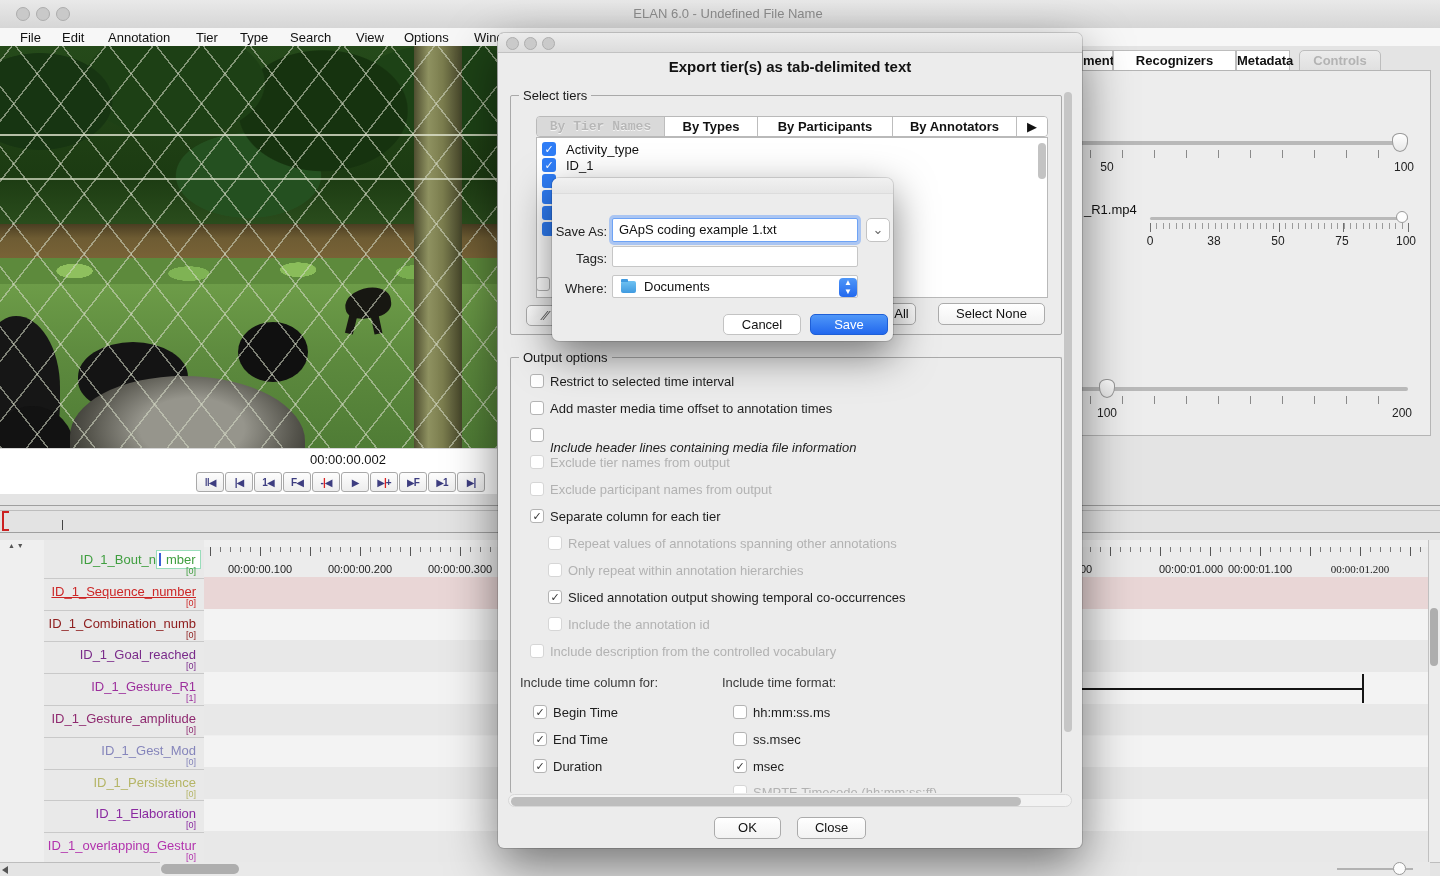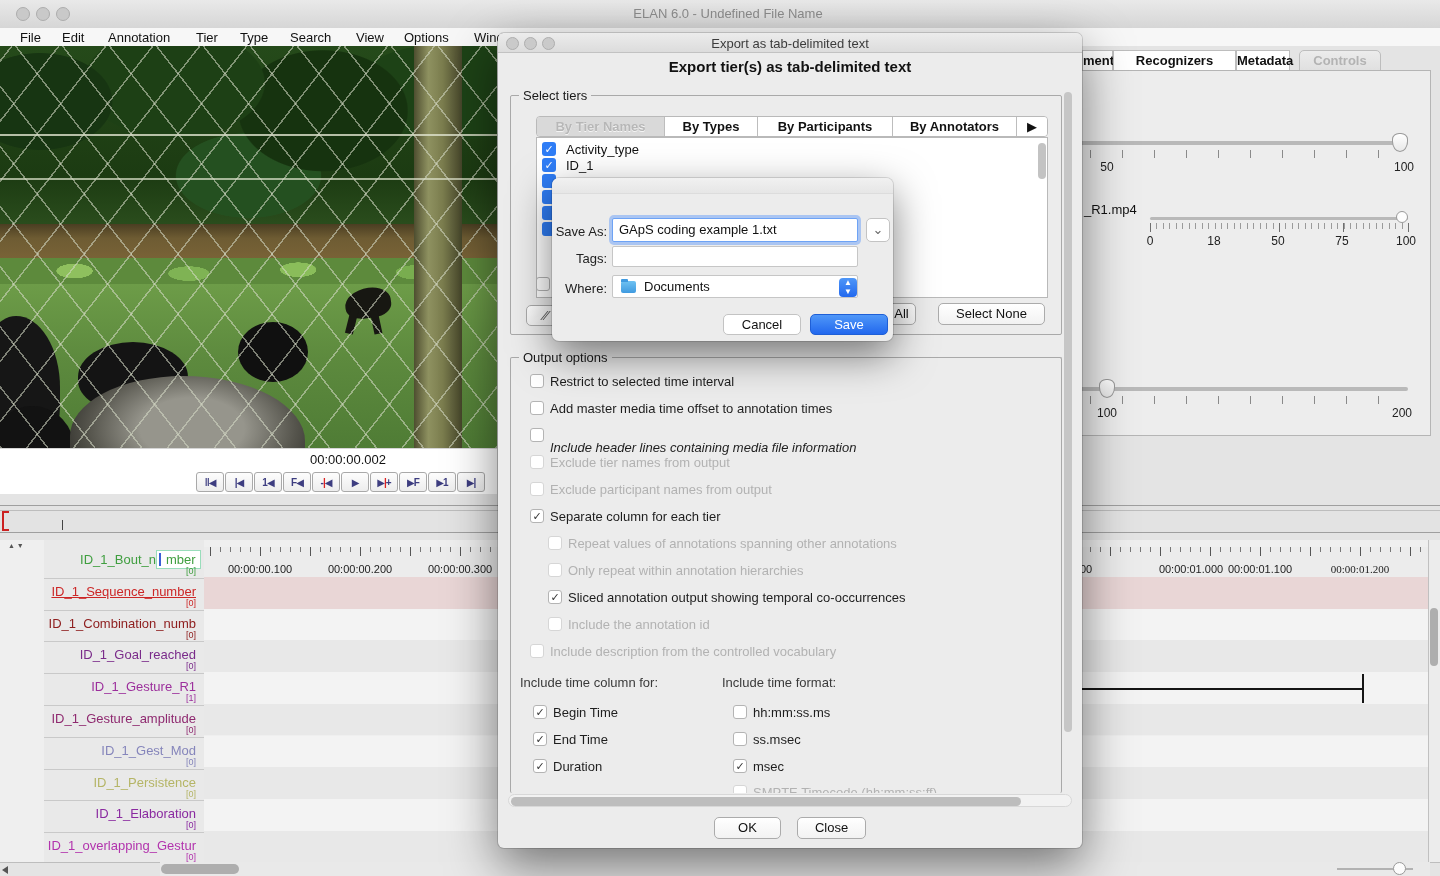--- a/index.html
+++ b/index.html
@@ -192,21 +192,21 @@
       <div class="abs track" style="left: 1075px; top: 141px; width: 333px;"></div>
       <div class="abs tickrow" style="left: 1090px; top: 150px; width: 320px; height: 8px;"></div>
       <div class="abs sl-label" style="left: 1107px; top: 160px;">50</div>
       <div class="abs sl-label" style="left: 1404px; top: 160px;">100</div>
       <div class="abs thumb-tear" style="left: 1392px; top: 133px;"></div>
       <div class="abs" style="left: 1084px; top: 202px; font-size: 13px; color: rgb(17, 17, 17);">_R1.mp4</div>
       <div class="abs track" style="left: 1150px; top: 217px; width: 258px; height: 3px;"></div>
       <div class="abs tickrow2" style="left: 1150px; top: 223px; width: 262px; height: 6px;"></div>
       <div class="abs tickrow3" style="left: 1150px; top: 223px; width: 262px; height: 9px;"></div>
       <div class="abs sl-label" style="left: 1150px; top: 234px;">0</div>
-      <div class="abs sl-label" style="left: 1214px; top: 234px;">18</div>
+      <div class="abs sl-label" style="left: 1214px; top: 234px;">38</div>
       <div class="abs sl-label" style="left: 1278px; top: 234px;">50</div>
       <div class="abs sl-label" style="left: 1342px; top: 234px;">75</div>
       <div class="abs sl-label" style="left: 1406px; top: 234px;">100</div>
       <div class="abs thumb-dot" style="left: 1396px; top: 211px;"></div>
       <div class="abs track" style="left: 1075px; top: 387px; width: 333px;"></div>
       <div class="abs tickrow" style="left: 1090px; top: 396px; width: 320px; height: 8px;"></div>
       <div class="abs sl-label" style="left: 1107px; top: 406px;">100</div>
       <div class="abs sl-label" style="left: 1402px; top: 406px;">200</div>
       <div class="abs thumb-tear" style="left: 1099px; top: 379px;"></div>
     </div>
@@ -308,29 +308,28 @@
       <div class="abs scroll-thumb" style="left: 161px; top: 324px; width: 78px; height: 10px;"></div>
       <div class="abs" style="left: 1337px; top: 328px; width: 76px; height: 2px; background: rgb(178, 178, 178);"></div>
       <div class="abs" style="left: 1393px; top: 322px; width: 13px; height: 13px; background: rgb(252, 252, 252); border: 1px solid rgb(153, 153, 153); border-radius: 50%; box-sizing: border-box;"></div>
     </div>
 
   <div class="abs dialog">
     <div class="abs dlg-titlebar">
       <div class="abs dlg-light" style="left:8px;"></div>
       <div class="abs dlg-light" style="left:26px;"></div>
       <div class="abs dlg-light" style="left:44px;"></div>
-      <div class="abs dlg-title">Export as tab-delimited text</div>
     </div>
     <div class="abs dlg-heading">Export tier(s) as tab-delimited text</div>
 
     <div class="abs grp" style="left:12px;top:62px;width:552px;height:240px;">
       <span class="grp-legend">Select tiers</span>
     </div>
     <div class="abs" id="tier-tabbar" style="left:38px;top:83px;width:512px;height:21px;border:1px solid #b9b9b9;border-radius:4px;overflow:hidden;display:flex;box-sizing:border-box;">
-        <div class="seg sel" style="width: 128px;">By Tier Names</div>
+        <div class="seg sel" style="width: 128px; font-family: Liberation Mono, monospace;">By Tier Names</div>
         <div class="seg" style="width: 93px;">By Types</div>
         <div class="seg" style="width: 135px;">By Participants</div>
         <div class="seg" style="width: 124px;">By Annotators</div>
         <div class="seg" style="width: 30px; border-right: none;">▶</div>
       </div>
     <div class="abs listbox" style="left:38px;top:104px;width:512px;height:161px;"></div>
     <div class="abs" id="tier-list" style="left:38px;top:104px;width:512px;height:161px;overflow:hidden;">
         <div class="abs" style="left: 6px; top: 5px; width: 500px; height: 16px;">
           <span class="bluebox" style="position: absolute; left: 0px; top: 0px;">✓</span>
           <span class="tier-item-label" style="position: absolute; left: 24px; top: 0px;">Activity_type</span>

